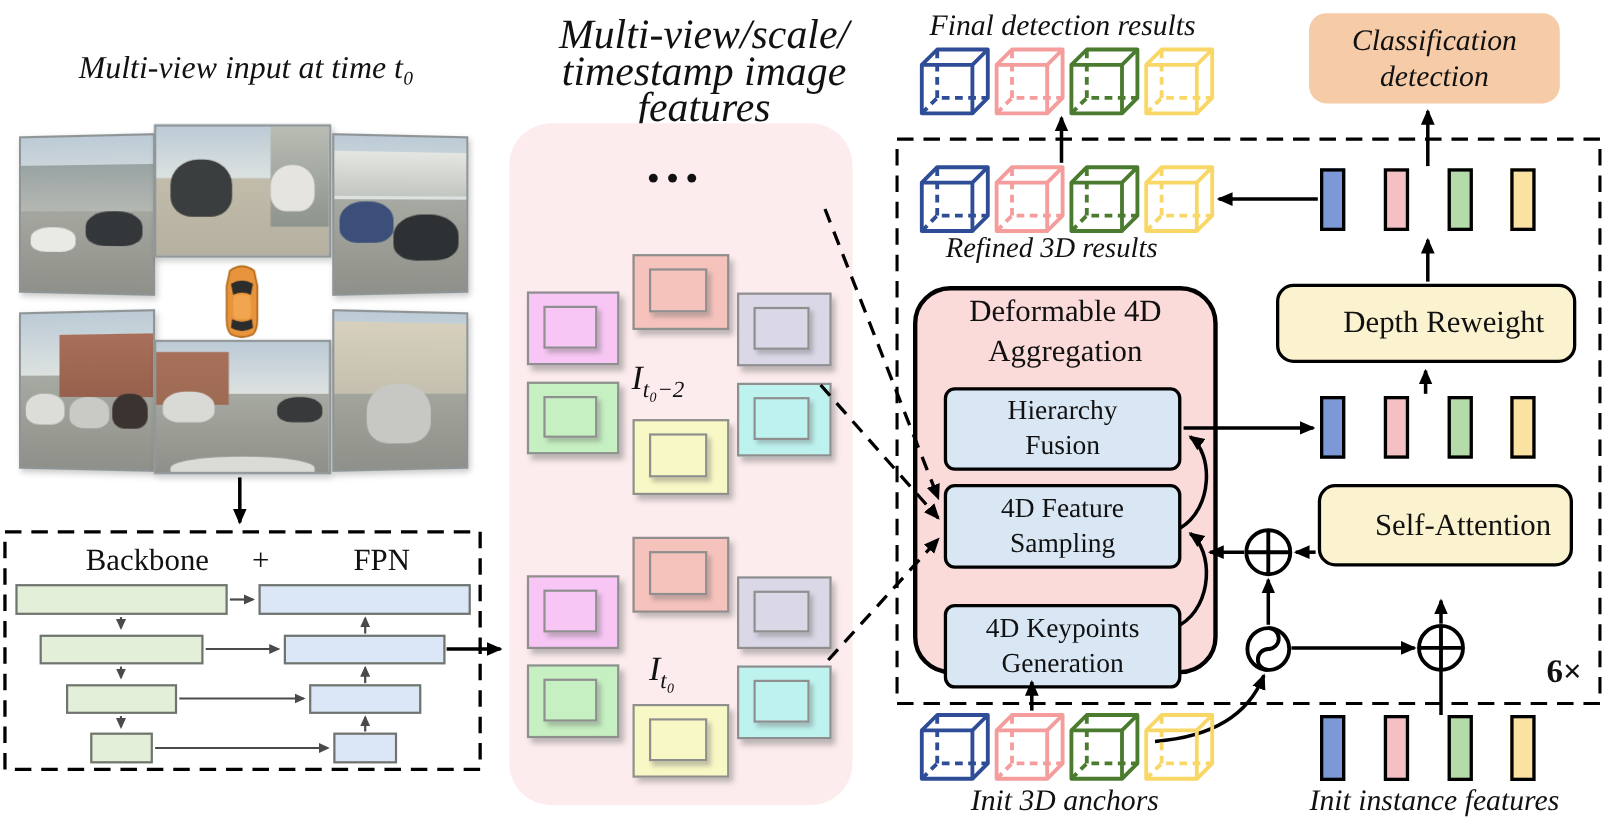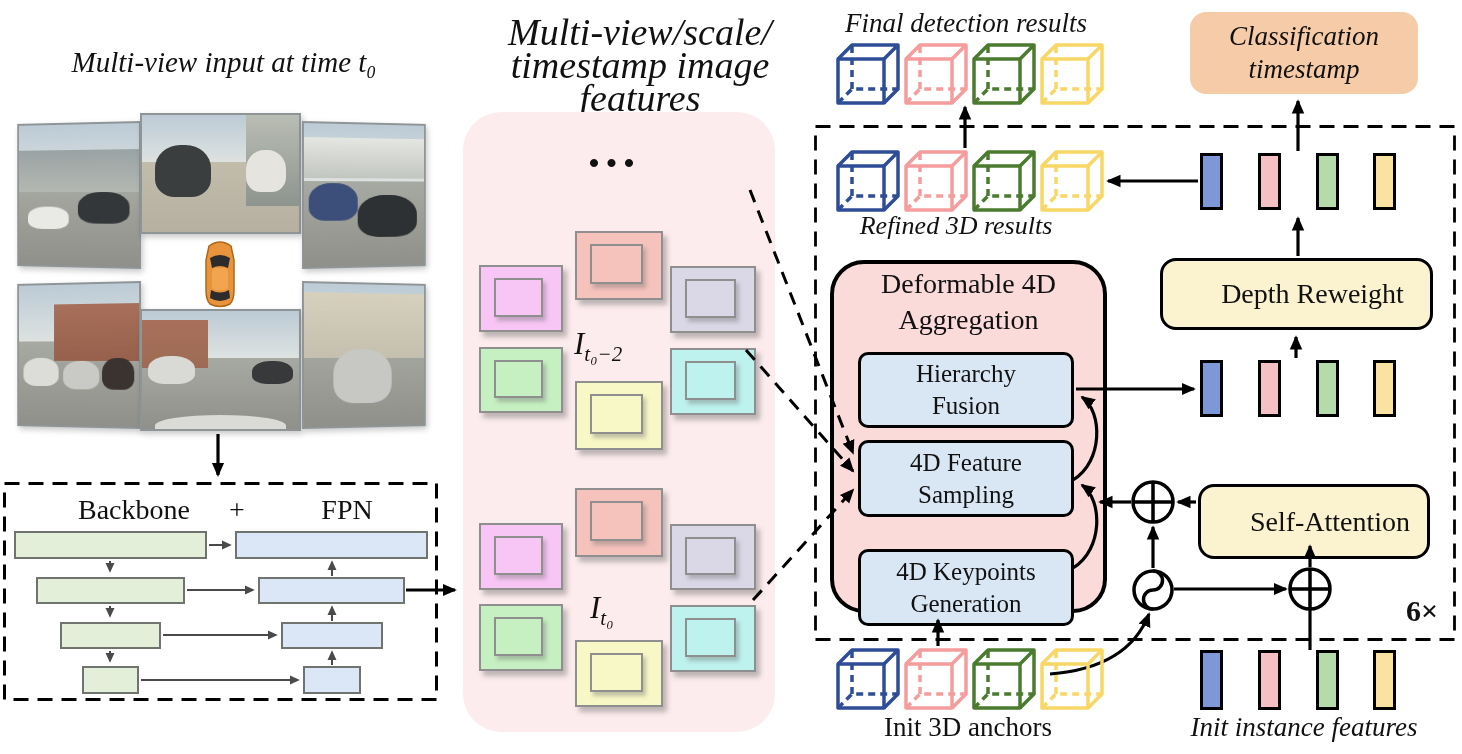--- a/index.html
+++ b/index.html
@@ -83,27 +83,27 @@
   .block { position:absolute; left:858px; width:216px; border-radius:10px;
            background:#d9e7f5; border:3.5px solid #000;
            display:flex; align-items:center; justify-content:center;
            font-size:25px; line-height:32px; text-align:center; }
   #block-hf { top:352px; height:76px; }
   #block-fs { top:440px; height:77px; }
   #block-kg { top:549px; height:77px; }
   .ybox { position:absolute; border-radius:16px; background:#fbf2cf; border:3.5px solid #000;
           display:flex; align-items:center; justify-content:center; font-size:28px;padding-left:32px; }
   #depth-box { left:1160px; top:258px; width:273px; height:72px; }
-  #sa-box    { left:1198px; top:484px; width:232px; height:75px; }
+  #sa-box    { left:1198px; top:440px; width:232px; height:75px; }
   #loop-label { left:1394px; top:594px; width:56px; font-size:30px; font-weight:bold; text-align:center; }
 
   
   #final-label   { left:824px; top:8px;   width:284px; font-size:27px; font-style:italic; text-align:center; }
   #refined-label { left:826px; top:211px; width:260px; font-size:26px; font-style:italic; text-align:center; }
-  #init-anchors-label  { left:826px;  top:712px; width:284px; font-size:27px; text-align:center; }
+  #init-anchors-label  { left:826px;  top:712px; width:284px; font-size:27px; font-style:italic; text-align:center; }
   #init-features-label { left:1148px; top:712px; width:312px; font-size:27px; font-style:italic; text-align:center; }
 
   
   .bar { position:absolute; width:23px; border:3px solid #000; }
   .bar.blue { background:#7d98d6; } .bar.pink { background:#f5c0c4; }
   .bar.green { background:#b6dbaa; } .bar.yellow { background:#fae2a2; }
   .row1 { top:153px; height:57px; } .row2 { top:360px; height:57px; } .row3 { top:650px; height:60px; }
   .bx1 { left:1200px; } .bx2 { left:1258px; } .bx3 { left:1316px; } .bx4 { left:1373px; }
 
   
@@ -222,21 +222,21 @@
       <div class="inner"></div>
     </div>
   <div class="card c-cyn" style="left:670px;top:605px;width:86px;height:67px;">
       <div class="inner"></div>
     </div>
   <span id="ilabel-curr" class="ilabel"><span>I</span><sub>t₀</sub></span>
 
   <div id="final-label" class="abs">Final detection results</div>
   <div id="refined-label" class="abs">Refined 3D results</div>
   <div id="class-box" class="abs pre">Classification
-timestamp</div>
+detection</div>
 
   <div id="deform-box" class="abs"></div>
   <div id="deform-title" class="abs pre">Deformable 4D
 Aggregation</div>
   <div id="block-hf" class="block pre">Hierarchy
 Fusion</div>
   <div id="block-fs" class="block pre">4D Feature
 Sampling</div>
   <div id="block-kg" class="block pre">4D Keypoints
 Generation</div>

